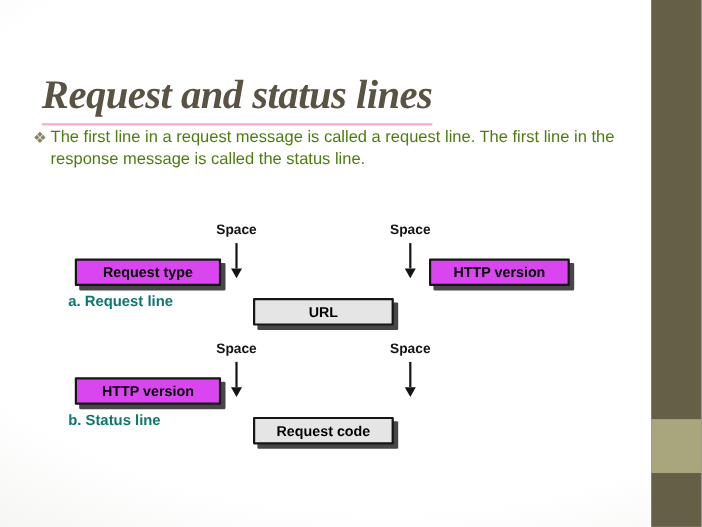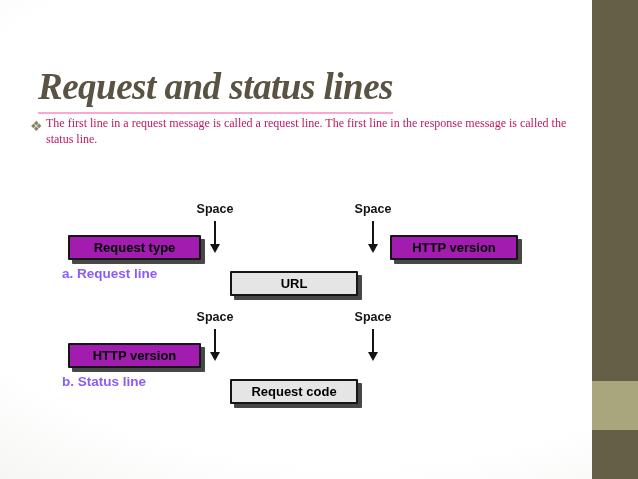--- a/index.html
+++ b/index.html
@@ -21,21 +21,21 @@
   }
 
   
   .bullet-row{position:absolute;left:30px;top:115px;width:545px;display:flex;}
   .bullet-glyph{
     flex:0 0 auto;width:16px;margin-top:3px;
     font-family:"DejaVu Sans", sans-serif;font-size:14px;color:#8a8560;
   }
   .bullet-text{
     flex:1 1 auto;
-    font-family:Liberation Serif, serif;font-size:12px;line-height:1.36;color:#be185d;
+    font-family:Liberation Sans, sans-serif;font-size:15px;line-height:1.36;color:#4d7c0f;
   }
 
   
   .diag-row{position:absolute;left:0;width:564px;height:100px;}
   .row-a{top:202px}
   .row-b{top:310px}
   .space-label{
     position:absolute;top:0;transform:translateX(-50%);
     font-size:12.5px;font-weight:600;color:#141414;
   }
@@ -45,30 +45,30 @@
   .a1{left:215px}
   .a2{left:373px}
   .arrow .shaft{position:absolute;left:-1px;top:0;width:2px;height:23px;background:#141414;}
   .arrow .head{
     position:absolute;left:-5px;top:23px;width:0;height:0;
     border-left:5px solid transparent;border-right:5px solid transparent;
     border-top:9px solid #141414;
   }
   .dbox{
     position:absolute;top:33px;height:25px;box-sizing:border-box;
-    background:#a21caf;border:2px solid #161616;border-radius:1px;
+    background:#d946ef;border:2px solid #161616;border-radius:1px;
     box-shadow:4px 4px 0 #474747;
     display:flex;align-items:center;justify-content:center;
     font-size:13px;font-weight:700;color:#000;
   }
   .b1{left:68px;width:133px}
   .b2{left:230px;width:128px}
   .b3{left:390px;width:128px}
   .hl{background:#e5e5e5;margin-top:36px;}
-  .caption{position:absolute;left:62px;top:64px;font-size:13.5px;font-weight:600;color:#8b5cf6;}
+  .caption{position:absolute;left:62px;top:64px;font-size:13.5px;font-weight:600;color:#0f766e;}
 </style>
 </head>
 <body>
 
 <div class="side-bar"></div>
 <div class="side-bar-light"></div>
 
 <h1 class="title">Request and status lines</h1>
 
 <div class="bullet-row">

